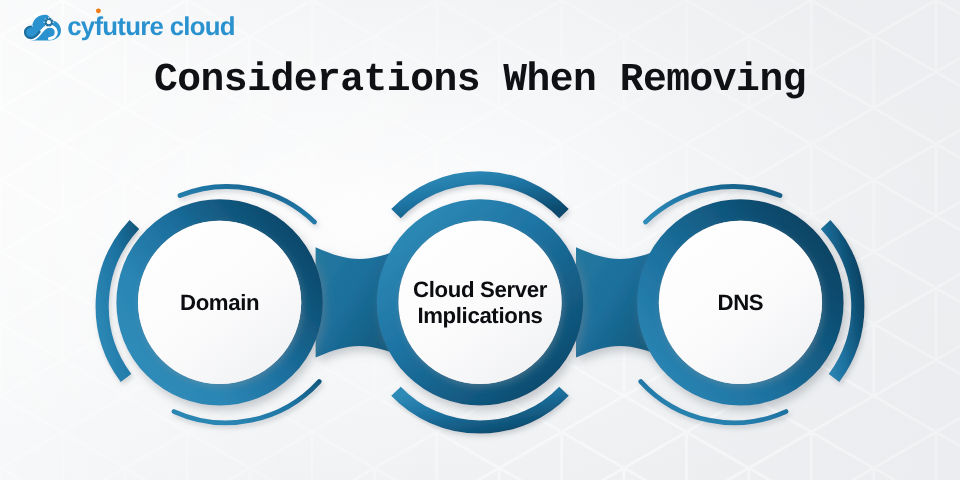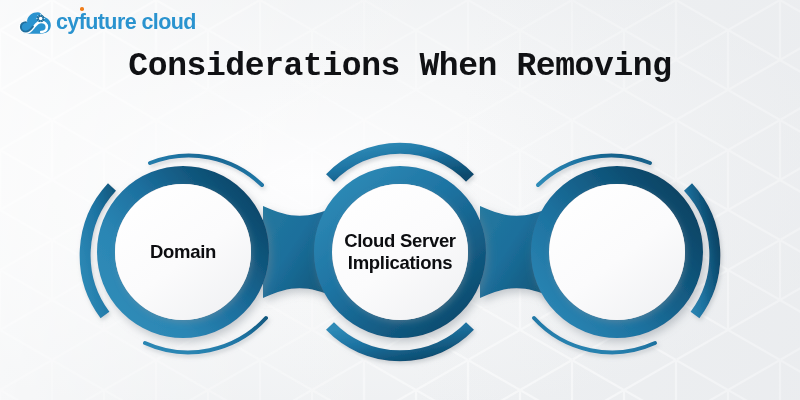--- a/index.html
+++ b/index.html
@@ -266,15 +266,16 @@
   <div class="node-label" style="left:183px; top:252px;">
     <div>Domain</div>
   </div>
 
   <div class="node-label" style="left:400px; top:252px;">
     <div>Cloud Server</div>
     <div>Implications</div>
   </div>
 
   <div class="node-label" style="left:617px; top:252px;">
+    <div>DNS</div>
   </div>
 
 </div>
 
 </body></html>

